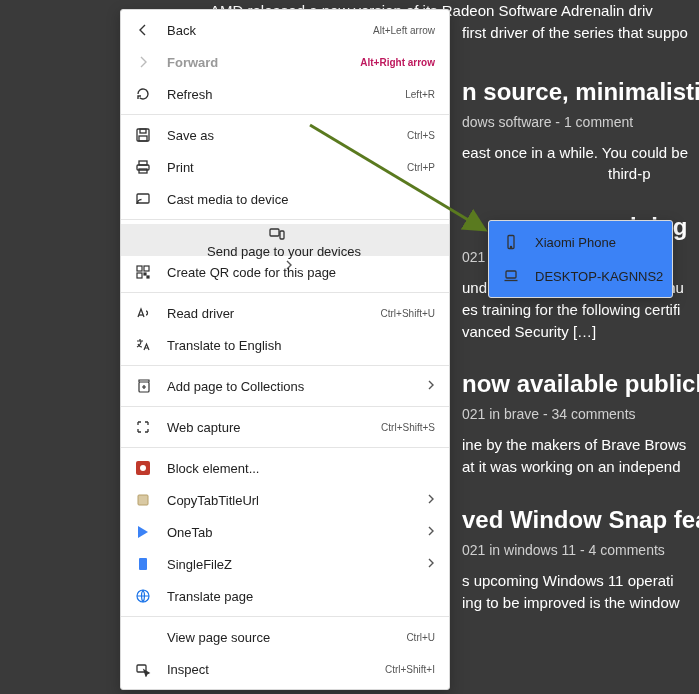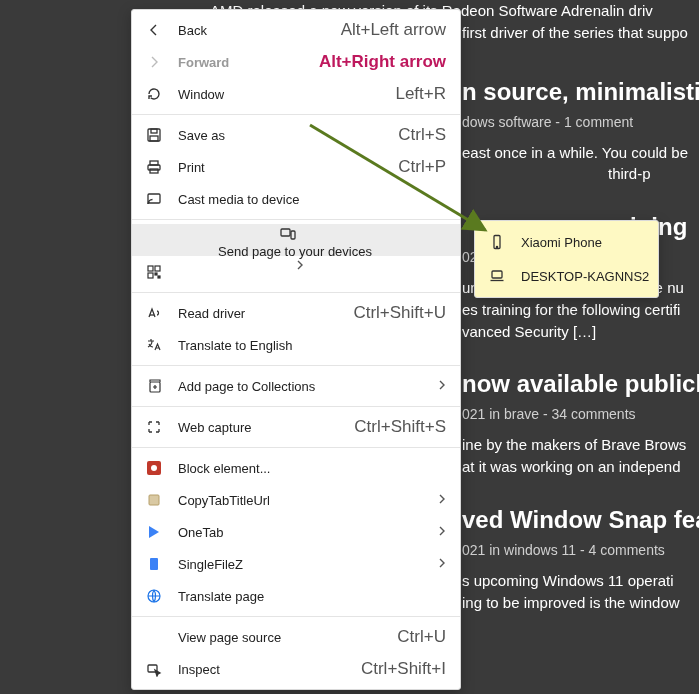--- a/index.html
+++ b/index.html
@@ -45,21 +45,21 @@
     position: absolute;
     left: 190px;
     top: 2px;
     width: 10px;
     height: 4px;
     background: #ffb000;
   }
 
   .context-menu {
     position: absolute;
-    left: 131px;
+    left: 120px;
     top: 9px;
     width: 330px;
     background: #fff;
     border: 1px solid #d9d9d9;
     box-shadow: 0 4px 14px rgba(0,0,0,0.25);
     border-radius: 3px;
     padding: 4px 0;
     color: #222;
   }
   .menu-item {
@@ -80,39 +80,39 @@
     justify-content: center;
     flex-shrink: 0;
   }
   .menu-item .icon svg { width: 16px; height: 16px; }
   .menu-item .label {
     flex: 1;
     white-space: nowrap;
   }
   .menu-item .shortcut {
     color: #555;
-    font-size: 17px;
+    font-size: 10px;
   }
   .menu-item.disabled .shortcut { color: #be185d; }
   .menu-item .chevron {
     margin-left: 10px;
     color: #555;
   }
   .sep {
     height: 1px;
     background: #e4e4e4;
     margin: 4px 0;
   }
 
   .submenu {
     position: absolute;
-    left: 474px;
+    left: 488px;
     top: 220px;
     width: 185px;
-    background: #fef9c3;
+    background: #3b82f6;
     border: 1px solid #d9d9d9;
     box-shadow: 0 4px 14px rgba(0,0,0,0.25);
     border-radius: 3px;
     padding: 4px 0;
     color: #222;
   }
   .submenu .menu-item { height: 34px; }
 
   .arrow-annotation {
     position: absolute;
@@ -201,21 +201,21 @@
     <span class="shortcut">Alt+Right arrow</span>
   </div>
 
   <div class="menu-item">
     <span class="icon">
       <svg viewBox="0 0 16 16" fill="none" stroke="#333" stroke-width="1.4">
           <path d="M3 8a5 5 0 1 1 1.7 3.7"></path>
           <path d="M3 13v-3h3"></path>
         </svg>
     </span>
-    <span class="label">Window</span>
+    <span class="label">Refresh</span>
     <span class="shortcut">Left+R</span>
   </div>
 
   <div class="sep"></div>
 
   <div class="menu-item">
     <span class="icon">
       <svg viewBox="0 0 16 16" fill="none" stroke="#333" stroke-width="1.3">
           <rect x="2" y="2" width="12" height="12" rx="1"></rect>
           <rect x="5" y="2" width="6" height="4"></rect>
@@ -269,20 +269,21 @@
   <div class="menu-item">
     <span class="icon">
       <svg viewBox="0 0 16 16" fill="none" stroke="#333" stroke-width="1.2">
           <rect x="2" y="2" width="5" height="5"></rect>
           <rect x="9" y="2" width="5" height="5"></rect>
           <rect x="2" y="9" width="5" height="5"></rect>
           <rect x="9" y="9" width="2" height="2" fill="#333"></rect>
           <rect x="12" y="12" width="2" height="2" fill="#333"></rect>
         </svg>
     </span>
+    <span class="label">Create QR code for this page</span>
   </div>
 
   <div class="sep"></div>
 
   <div class="menu-item">
     <span class="icon">
       <svg viewBox="0 0 16 16" fill="none" stroke="#333" stroke-width="1.3">
           <path d="M3 12 L6 4 L9 12"></path>
           <path d="M4 10 H8"></path>
           <path d="M11 6c2 0 2 4 0 4"></path>

